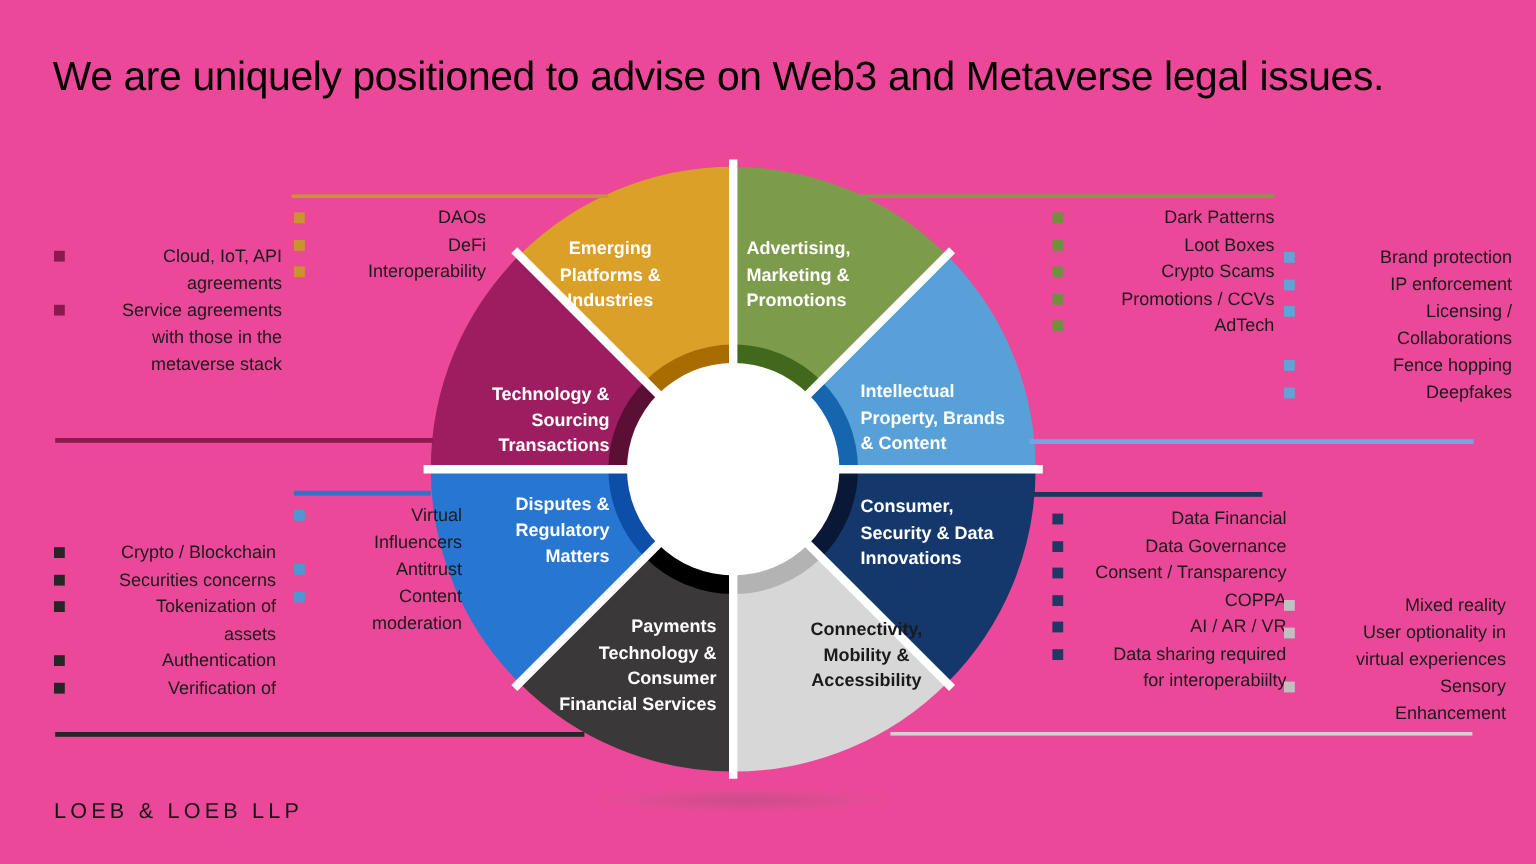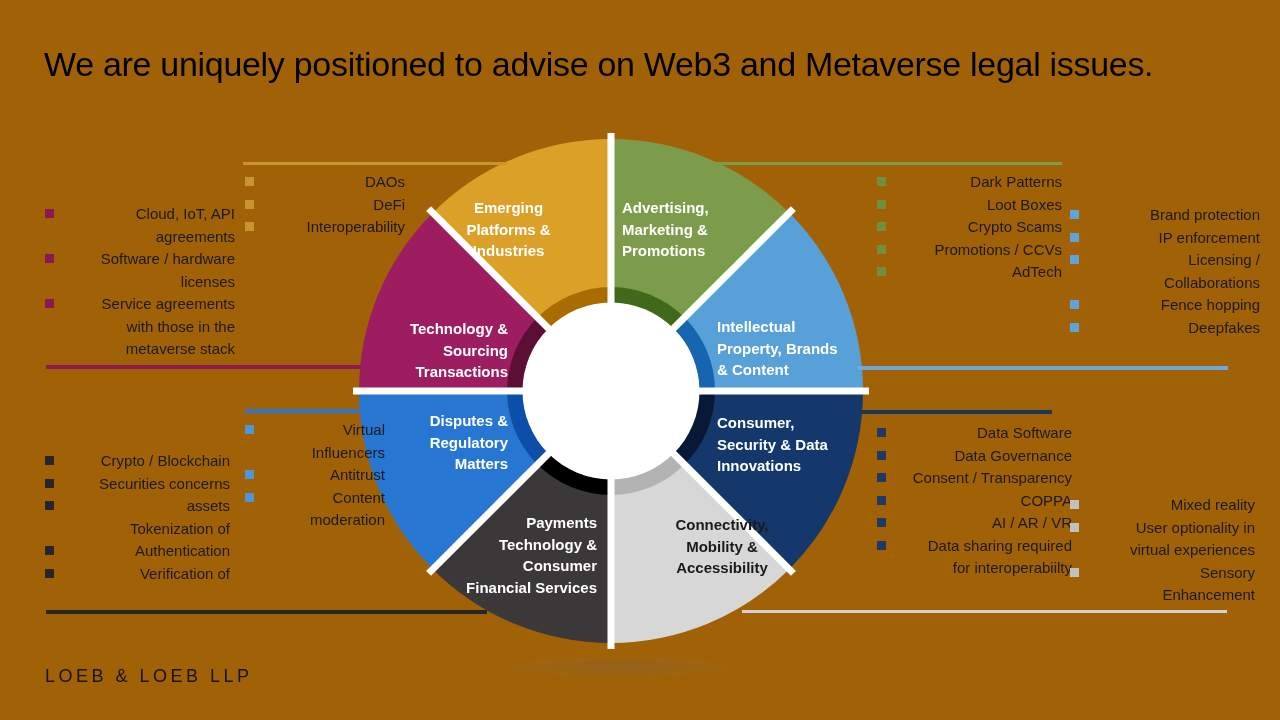--- a/index.html
+++ b/index.html
@@ -1,16 +1,16 @@
 <!DOCTYPE html>
 <html><head>
 <meta charset="utf-8">
 <style>
   html,body{margin:0;padding:0;background:#fff;}
-  .slide{position:relative;width:1280px;height:720px;background:#a16207;overflow:hidden;
+  .slide{position:relative;width:1280px;height:720px;background:#ec4899;overflow:hidden;
          font-family:"Liberation Sans", sans-serif;}
   .title{position:absolute;left:44px;top:44px;width:1210px;font-size:34px;line-height:40px;
          color:#000;font-weight:400;letter-spacing:-0.3px;}
   #diagram-svg{position:absolute;left:0;top:0;width:1280px;height:720px;}
   .seg-label{position:absolute;font-size:15px;font-weight:bold;line-height:21.5px;}
   .side-list{position:absolute;font-size:15px;line-height:22.5px;color:#1a1a1a;text-align:right;}
   .side-list ul{list-style:none;margin:0;padding:0;}
   .side-list li{position:relative;padding-left:15px;margin:0;}
   .side-list li::before{content:"";position:absolute;left:0;top:6px;width:9px;height:9px;
          background:var(--b,#333);}
@@ -130,24 +130,20 @@
           </li>
         </ul>
       </div>
       <div class="side-list" style="left: 45px; top: 203px; width: 190px; --b: #8C1A52;">
         <ul>
           <li>
             <div>Cloud, IoT, API</div>
             <div>agreements</div>
           </li>
           <li>
-            <div>Software / hardware</div>
-            <div>licenses</div>
-          </li>
-          <li>
             <div>Service agreements</div>
             <div>with those in the</div>
             <div>metaverse stack</div>
           </li>
         </ul>
       </div>
       <div class="side-list" style="left: 1070px; top: 204px; width: 190px; --b: #5FA3D9;">
         <ul>
           <li>
             <div>Brand protection</div>
@@ -178,21 +174,21 @@
           </li>
           <li>
             <div>Content</div>
             <div>moderation</div>
           </li>
         </ul>
       </div>
       <div class="side-list" style="left: 877px; top: 422px; width: 195px; --b: #1F3864;">
         <ul>
           <li>
-            <div>Data Software</div>
+            <div>Data Financial</div>
           </li>
           <li>
             <div>Data Governance</div>
           </li>
           <li>
             <div>Consent / Transparency</div>
           </li>
           <li>
             <div>COPPA</div>
           </li>
@@ -207,22 +203,22 @@
       </div>
       <div class="side-list" style="left: 45px; top: 450px; width: 185px; --b: #262626;">
         <ul>
           <li>
             <div>Crypto / Blockchain</div>
           </li>
           <li>
             <div>Securities concerns</div>
           </li>
           <li>
+            <div>Tokenization of</div>
             <div>assets</div>
-            <div>Tokenization of</div>
           </li>
           <li>
             <div>Authentication</div>
           </li>
           <li>
             <div>Verification of</div>
           </li>
         </ul>
       </div>
       <div class="side-list" style="left: 1070px; top: 494px; width: 185px; --b: #C0C0C0;">

